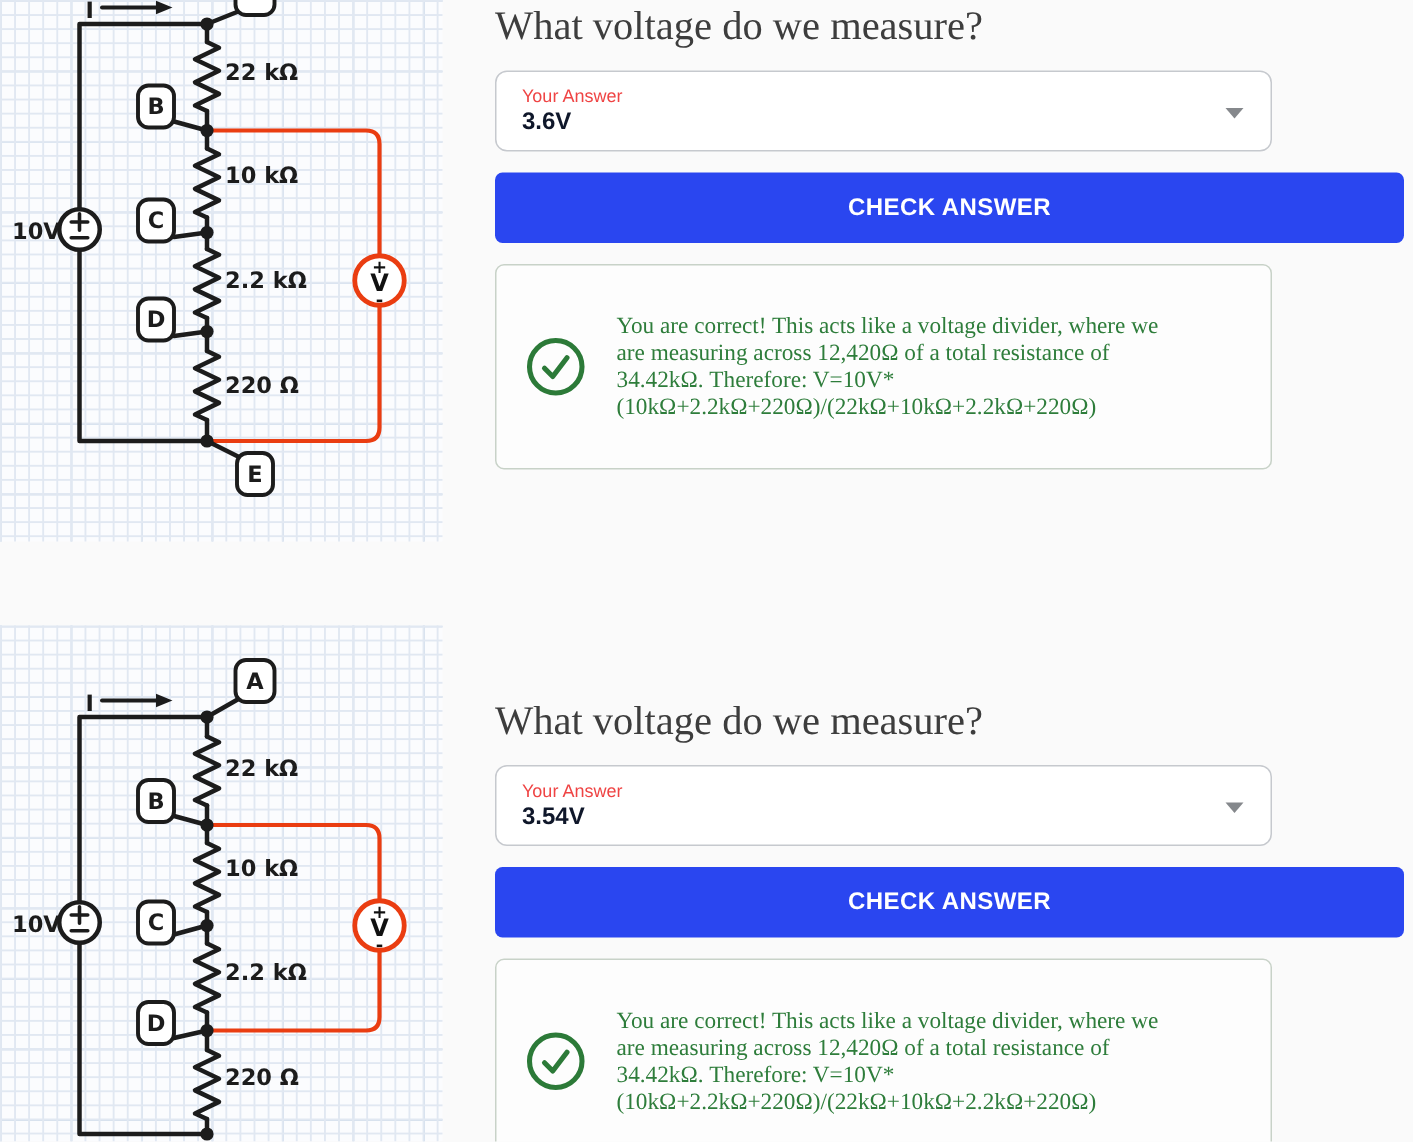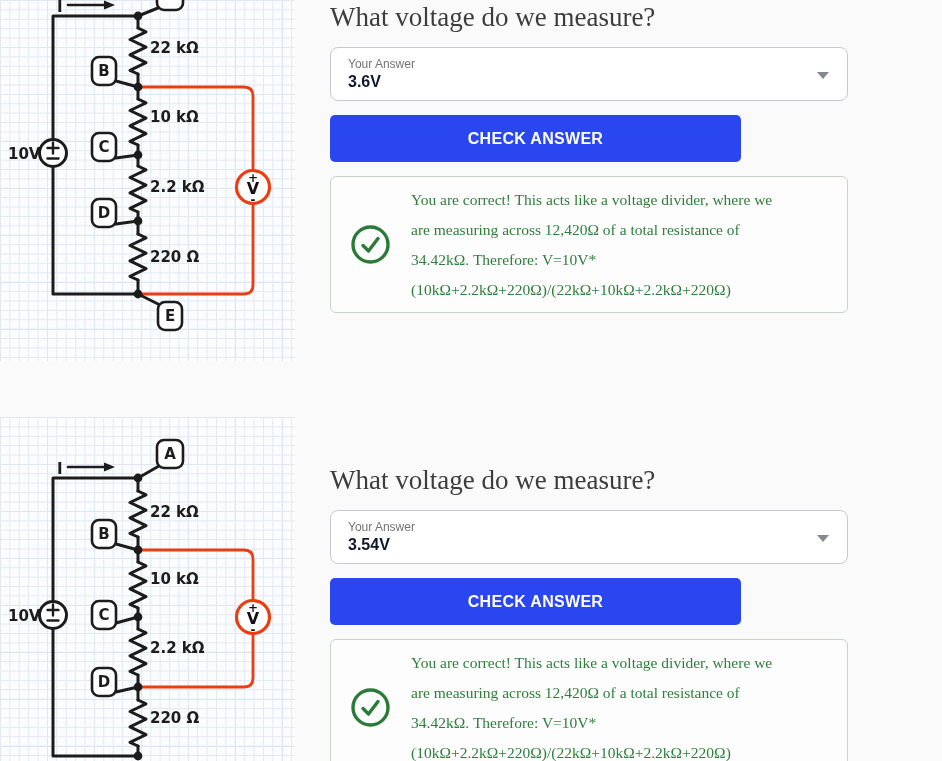--- a/index.html
+++ b/index.html
@@ -36,42 +36,42 @@
   .q-title {
     position:absolute; top:2px; left:0;
     font-family:"Liberation Serif", serif; font-weight:400;
     font-size:27px; color:#3d3d3d; white-space:nowrap;
   }
   .select {
     position:absolute; top:47px; left:0; width:518px; height:54px;
     background:#ffffff; border:1px solid #c6c9ce; border-radius:8px;
     cursor:pointer;
   }
-  .sel-label { position:absolute; top:9px; left:17px; font-size:12px; color:#737373; }
+  .sel-label { position:absolute; top:9px; left:17px; font-size:12px; color:#ef4444; }
   .sel-value { position:absolute; top:25px; left:17px; font-size:16px; font-weight:bold; color:#0f172a; }
   .caret {
     position:absolute; right:18px; top:24px; width:0; height:0;
     border-left:6px solid transparent; border-right:6px solid transparent;
     border-top:7px solid #85888c;
   }
   .check-btn {
-    position:absolute; top:115px; left:0; width:411px; height:47px;
+    position:absolute; top:115px; left:0; width:606px; height:47px;
     background:#2a46f0; border:none; border-radius:5px;
     color:#ffffff; font-family:"Liberation Sans", sans-serif;
     font-size:16px; font-weight:bold; letter-spacing:0.3px; cursor:pointer;
   }
   .feedback {
     position:absolute; top:176px; left:0; width:518px; height:137px;
     background:#fdfdfd; border:1px solid #c8d2c8; border-radius:6px;
     display:flex; align-items:center;
   }
   .fb-icon { flex:0 0 auto; margin-left:19px; margin-right:20px; }
   .fb-text {
     flex:1 1 auto; margin-right:14px;
-    font-family:"Liberation Serif", serif; font-size:15.5px; line-height:30px;
+    font-family:"Liberation Serif", serif; font-size:15.5px; line-height:18px;
     color:#2e7d3b; white-space:pre-line;
   }
 </style>
 </head>
 <body>
 
 <div class="circuit" style="top:0; height:361px;">
   <svg width="295" height="361" viewBox="0 0 295 361">
 
     <path class="redwire" d="M138,87 H244 Q253,87 253,96 V285 Q253,294 244,294 H138"></path>

